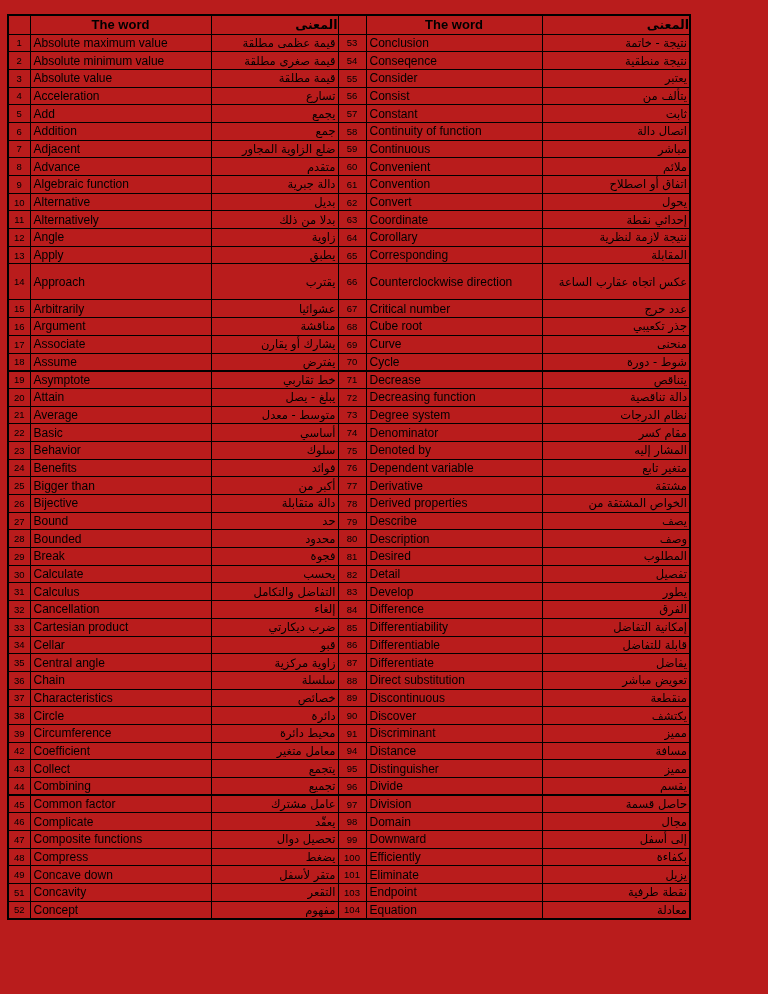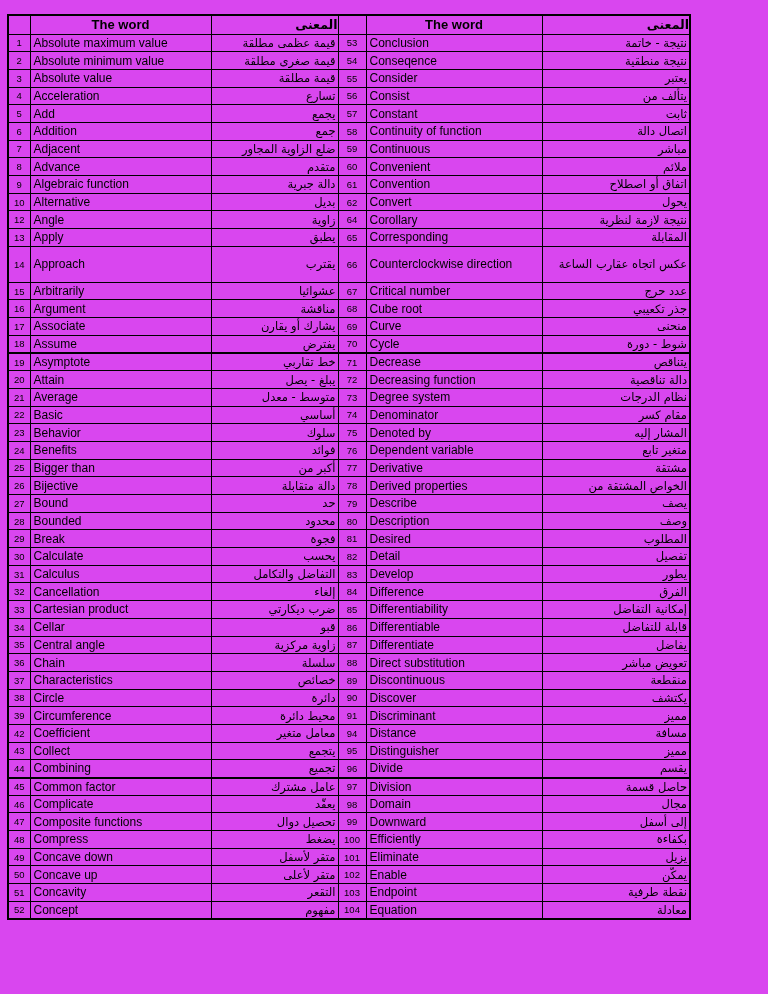--- a/index.html
+++ b/index.html
@@ -1,17 +1,17 @@
 <!DOCTYPE html>
 <html><head>
 <meta charset="utf-8">
 <style>
   html,body { margin:0; padding:0; background:#ffffff; }
   .page {
-    position:relative; width:768px; height:994px; background:#d946ef;
+    position:relative; width:768px; height:994px; background:#b91c1c;
     font-family:"Liberation Sans", sans-serif; color:#000;
   }
   table.vocab {
     position:absolute; left:7px; top:14px;
     border-collapse:collapse; table-layout:fixed;
     border:2px solid #000;
   }
   .vocab th, .vocab td {
     border:1px solid #000; padding:0; vertical-align:middle;
     overflow:hidden; white-space:nowrap;
@@ -133,20 +133,28 @@
         </tr>
         <tr>
           <td class="num">10</td>
           <td class="word">Alternative</td>
           <td class="meaning">بديل</td>
           <td class="num">62</td>
           <td class="word">Convert</td>
           <td class="meaning">يحول</td>
         </tr>
         <tr>
+          <td class="num">11</td>
+          <td class="word">Alternatively</td>
+          <td class="meaning">بدلا من ذلك</td>
+          <td class="num">63</td>
+          <td class="word">Coordinate</td>
+          <td class="meaning">إحداثي نقطة</td>
+        </tr>
+        <tr>
           <td class="num">12</td>
           <td class="word">Angle</td>
           <td class="meaning">زاوية</td>
           <td class="num">64</td>
           <td class="word">Corollary</td>
           <td class="meaning">نتيجة لازمة لنظرية</td>
         </tr>
         <tr>
           <td class="num">13</td>
           <td class="word">Apply</td>
@@ -421,28 +429,20 @@
         </tr>
         <tr>
           <td class="num">49</td>
           <td class="word">Concave down</td>
           <td class="meaning">متقر لأسفل</td>
           <td class="num">101</td>
           <td class="word">Eliminate</td>
           <td class="meaning">يزيل</td>
         </tr>
         <tr>
-          <td class="num">50</td>
-          <td class="word">Concave up</td>
-          <td class="meaning">متقر لأعلى</td>
-          <td class="num">102</td>
-          <td class="word">Enable</td>
-          <td class="meaning">يمكّن</td>
-        </tr>
-        <tr>
           <td class="num">51</td>
           <td class="word">Concavity</td>
           <td class="meaning">التقعر</td>
           <td class="num">103</td>
           <td class="word">Endpoint</td>
           <td class="meaning">نقطة طرفية</td>
         </tr>
         <tr>
           <td class="num">52</td>
           <td class="word">Concept</td>

